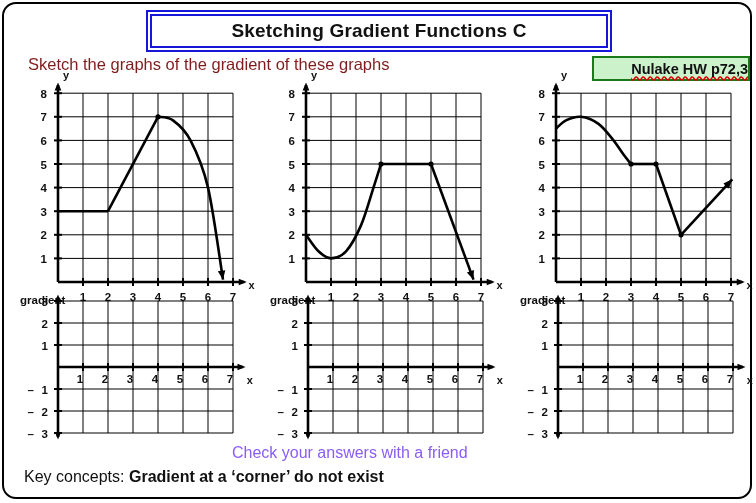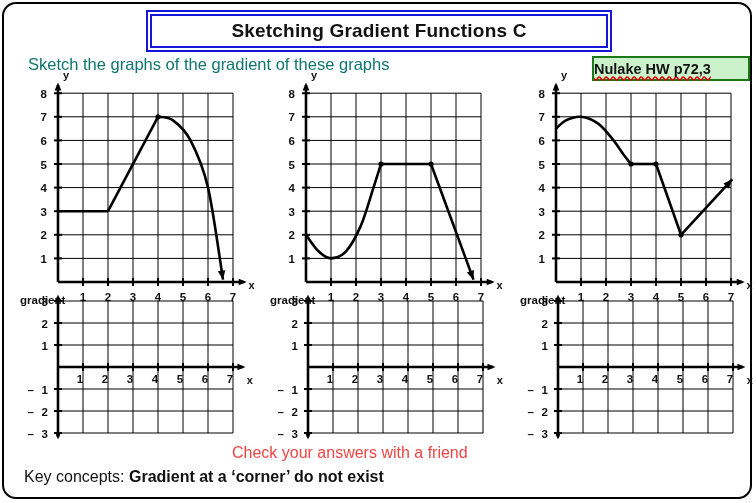--- a/index.html
+++ b/index.html
@@ -11,32 +11,32 @@
 
   
   #title-box{position:absolute;left:146px;top:10px;width:458px;height:34px;
              background:#fff;border:2px solid #1616d8;box-sizing:border-box;
              box-shadow:0 0 0 2px #fff, 0 0 0 4px #1616d8;padding-left:42px;}
   #title-text{position:absolute;left:0;top:0;width:100%;height:100%;
               display:flex;align-items:center;justify-content:center;
               font-size:19px;font-weight:bold;color:#111;letter-spacing:.2px;}
 
   
-  #instruction{position:absolute;left:24px;top:51px;font-size:16.5px;color:#0f766e;}
+  #instruction{position:absolute;left:24px;top:51px;font-size:16.5px;color:#7f1d1d;}
 
   
   #badge{position:absolute;left:588px;top:52px;width:158px;height:25px;
          background:#ccf2cc;border:2px solid #1a7a1a;box-sizing:border-box;
-         display:flex;align-items:center;justify-content:flex-start;}
+         display:flex;align-items:center;justify-content:flex-end;}
   #badge-text{font-size:14.5px;font-weight:bold;color:#111;
               text-decoration:underline wavy #d00;text-decoration-skip-ink:none;
               text-underline-offset:2px;}
 
   
-  #check-note{position:absolute;left:228px;top:440px;font-size:16px;color:#ef4444;}
+  #check-note{position:absolute;left:228px;top:440px;font-size:16px;color:#8b5cf6;}
   #key-concepts{position:absolute;left:20px;top:464px;font-size:16px;color:#111;}
   #key-concepts b{font-weight:bold;}
 
   
   .panel{position:absolute;}
   .panel svg{display:block;overflow:visible;}
 
   .gridline{stroke:#000;stroke-width:1;fill:none;}
   .axis{stroke:#000;stroke-width:2.6;fill:none;}
   .curve{stroke:#000;stroke-width:2.6;fill:none;stroke-linecap:butt;stroke-linejoin:miter;}

